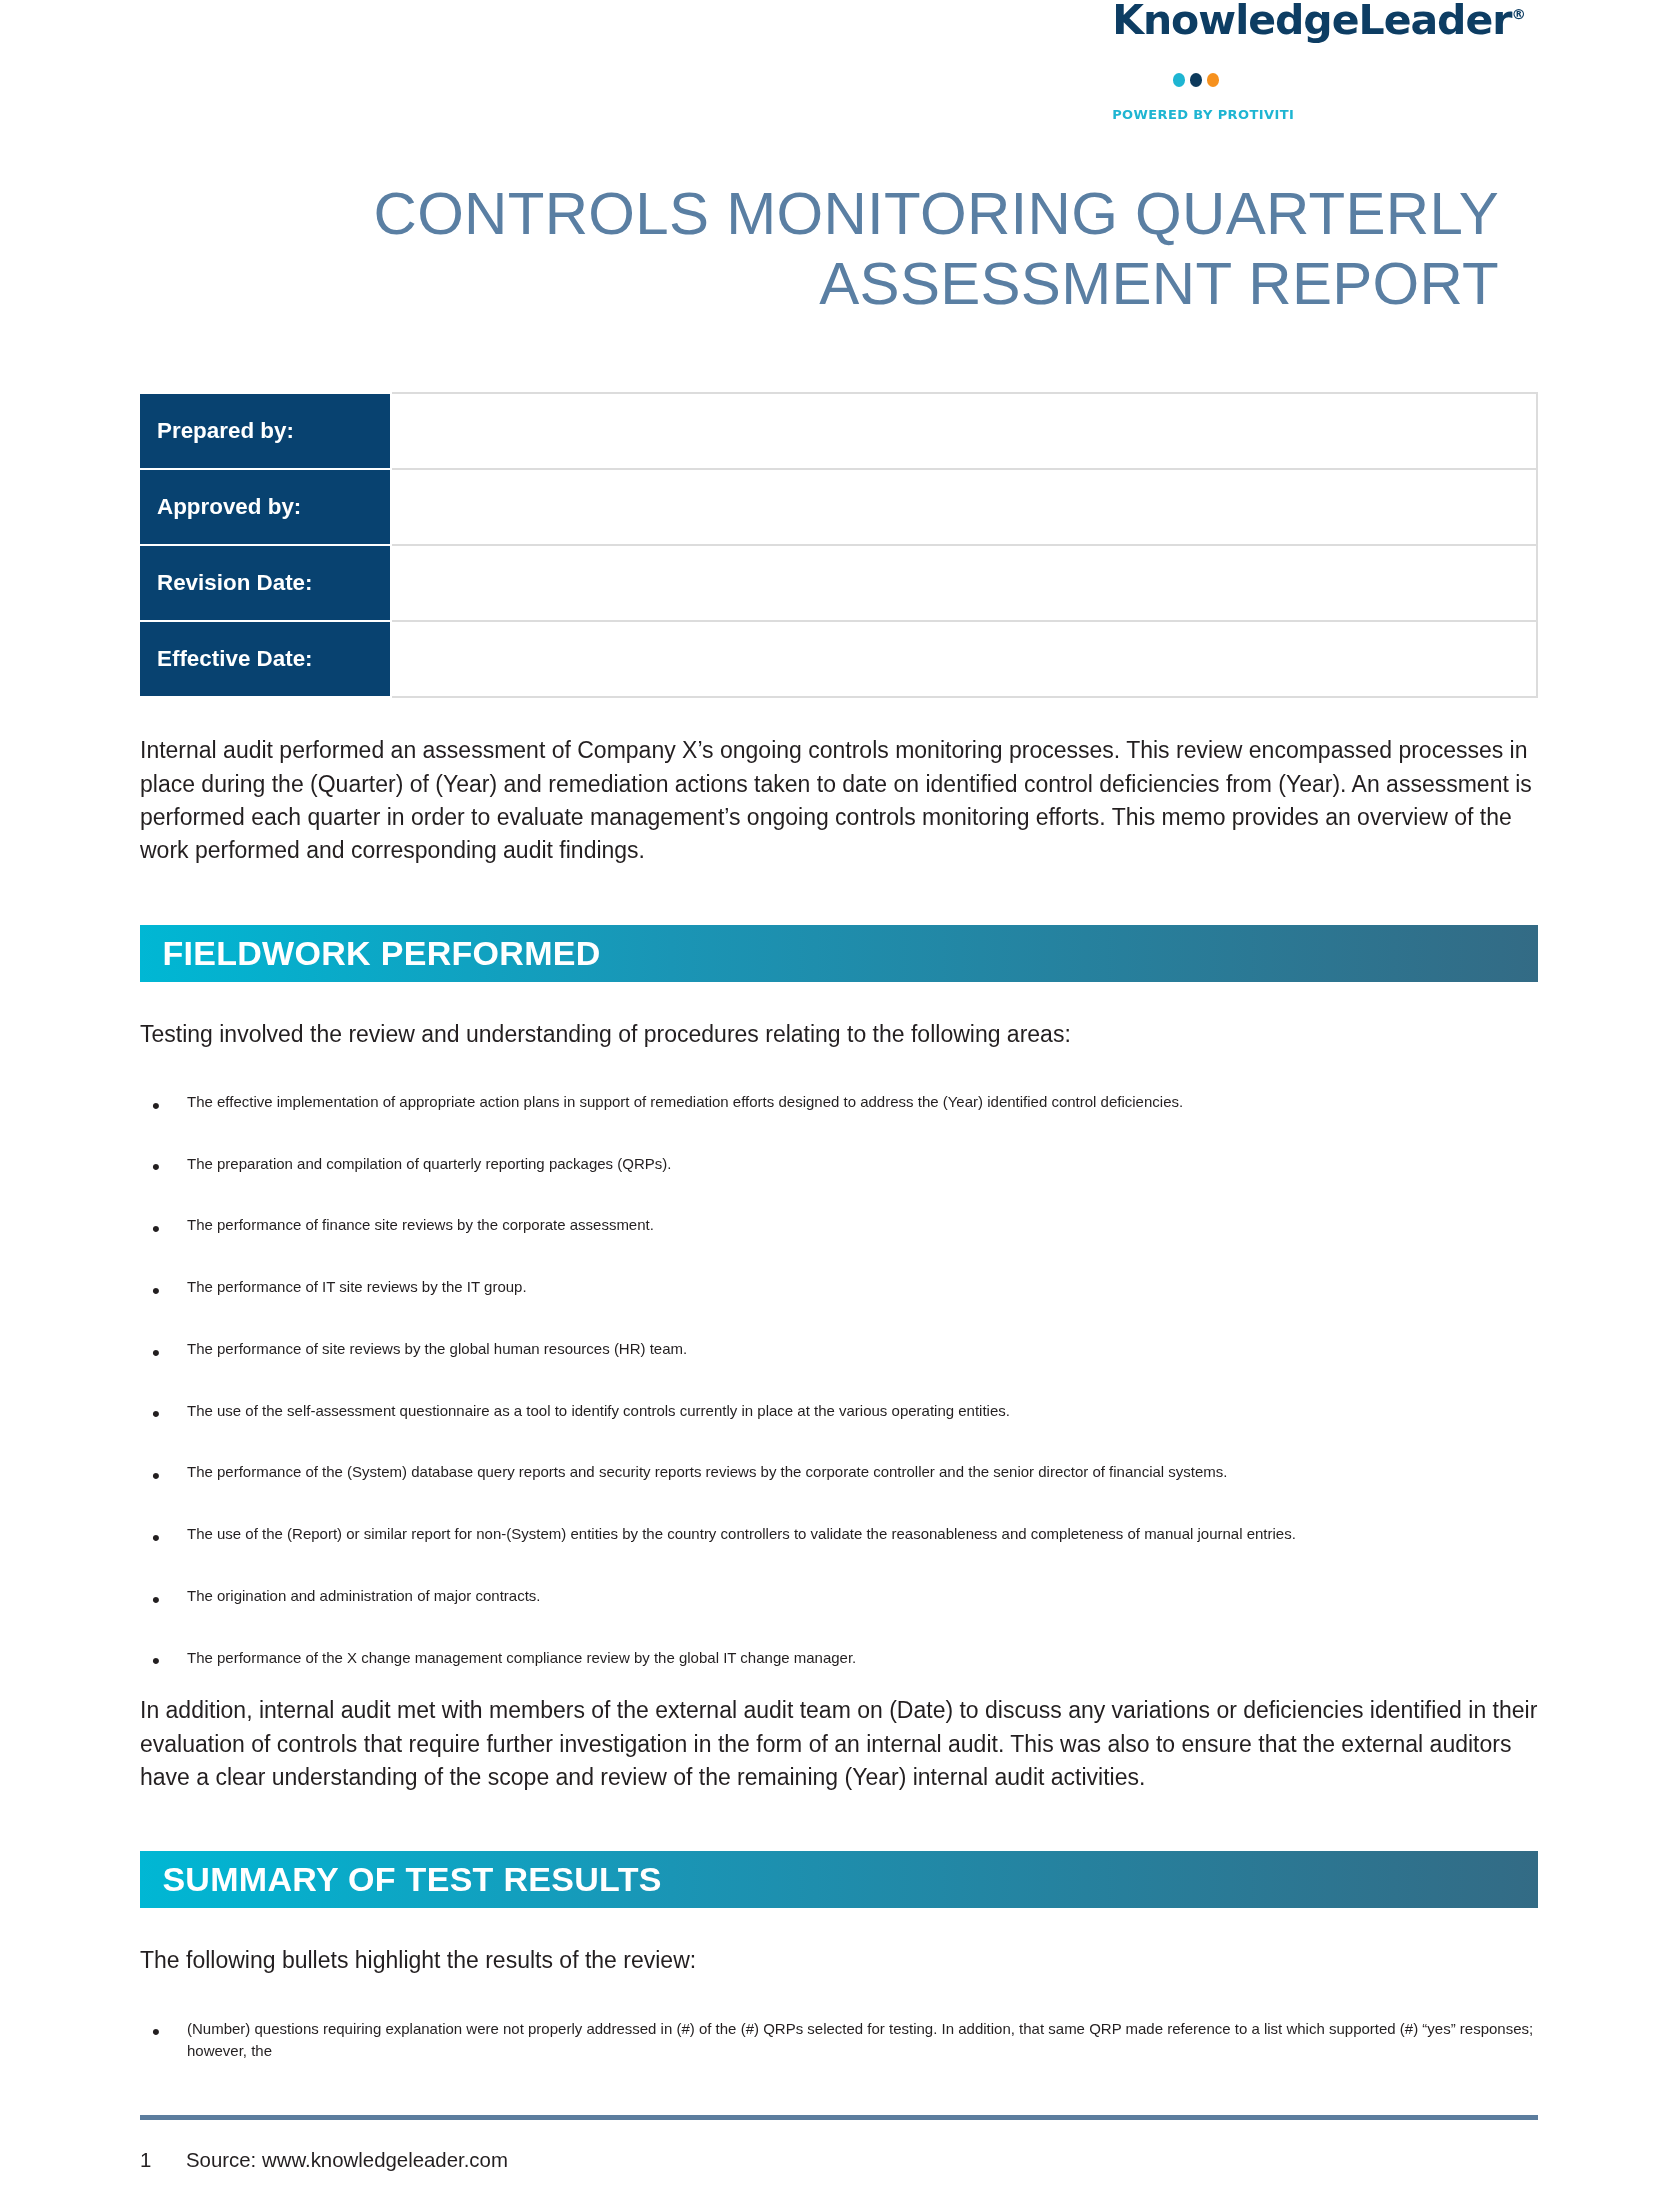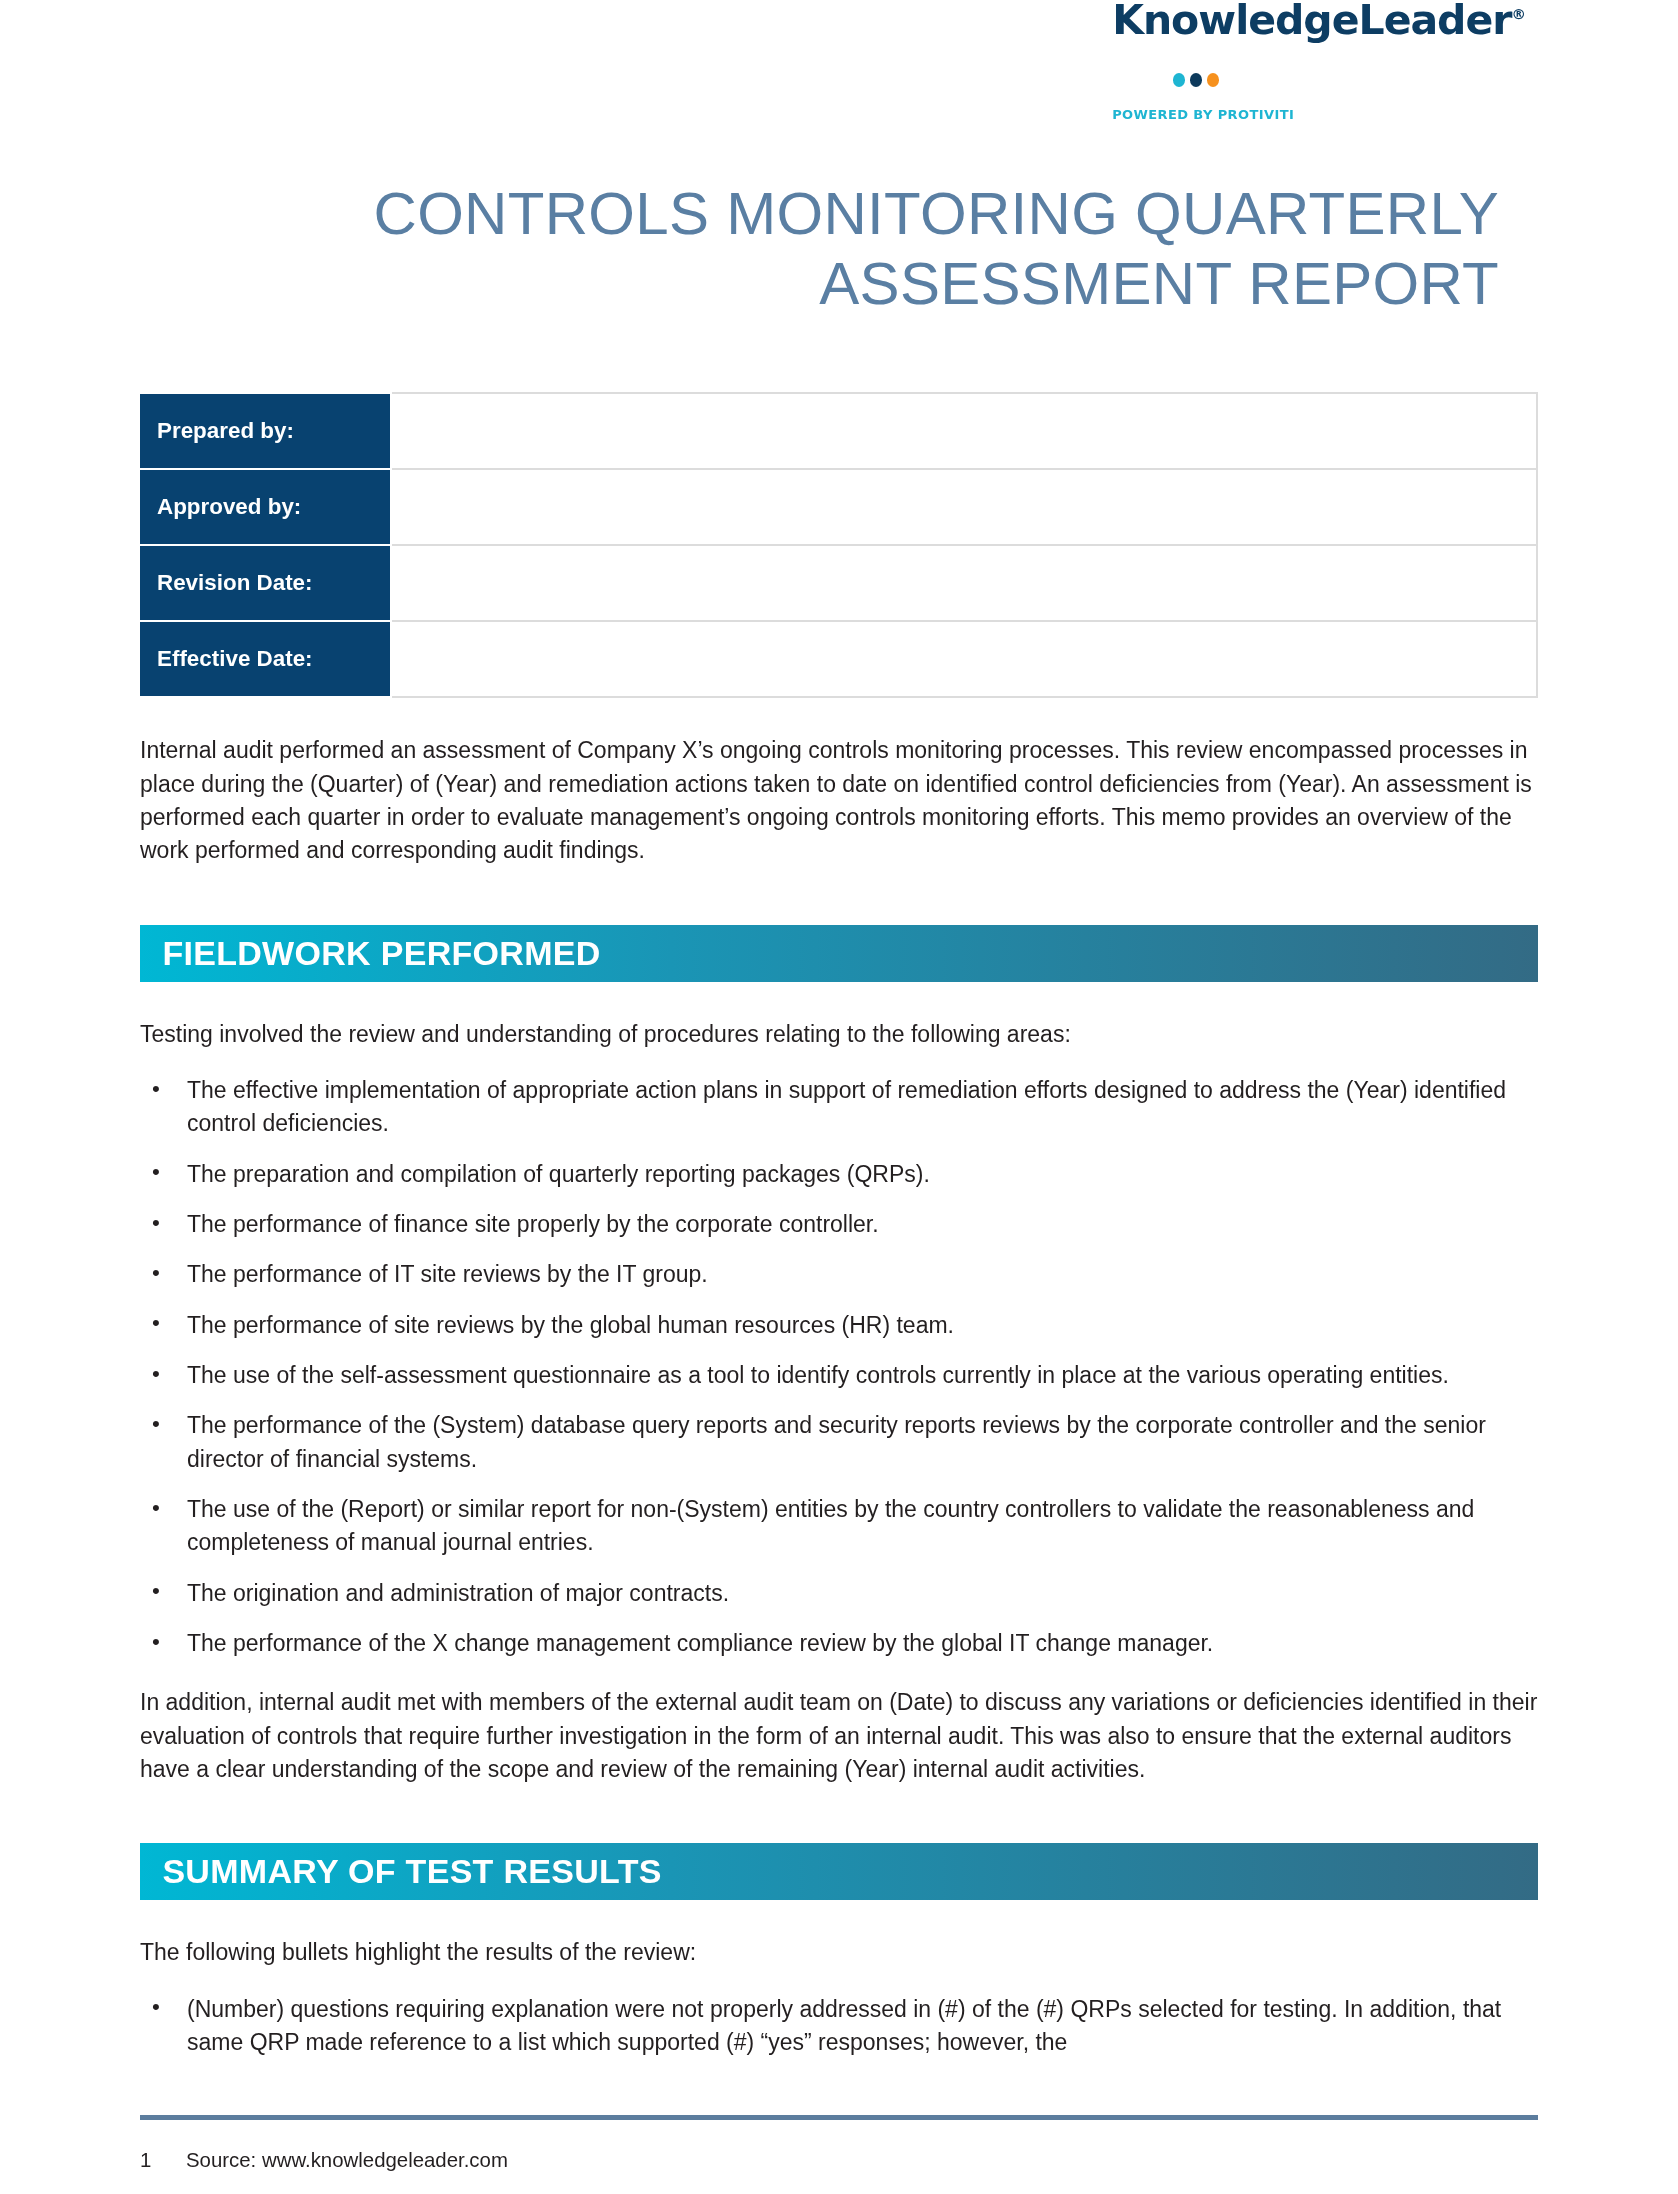--- a/index.html
+++ b/index.html
@@ -148,23 +148,24 @@
   
   ul.bullets {
     list-style: none;
     margin: 22.4px 0 0 0;
     padding: 0;
   }
   ul.bullets li {
     position: relative;
     padding-left: 47px;
     margin-bottom: 17px;
-    font-size: 23px;
+    font-size: 15px;
     line-height: 1.45;
     color: #231f20;
+    margin-top: 40px;
   }
   ul.bullets li::before {
     content: "\2022";
     position: absolute;
     left: 12px;
     top: -1.3px;
     font-size: 22.4px;
     color: #231f20;
   }
 
@@ -237,21 +238,21 @@
 
   <div class="section-banner">
     <span class="section-banner-title">FIELDWORK PERFORMED</span>
   </div>
 
   <p class="para">Testing involved the review and understanding of procedures relating to the following areas:</p>
 
   <ul class="bullets">
     <li>The effective implementation of appropriate action plans in support of remediation efforts designed to address the (Year) identified control deficiencies.</li>
     <li>The preparation and compilation of quarterly reporting packages (QRPs).</li>
-    <li>The performance of finance site properly by the corporate controller.</li>
+    <li>The performance of finance site reviews by the corporate assessment.</li>
     <li>The performance of IT site reviews by the IT group.</li>
     <li>The performance of site reviews by the global human resources (HR) team.</li>
     <li>The use of the self-assessment questionnaire as a tool to identify controls currently in place at the various operating entities.</li>
     <li>The performance of the (System) database query reports and security reports reviews by the corporate controller and the senior director of financial systems.</li>
     <li>The use of the (Report) or similar report for non-(System) entities by the country controllers to validate the reasonableness and completeness of manual journal entries.</li>
     <li>The origination and administration of major contracts.</li>
     <li>The performance of the X change management compliance review by the global IT change manager.</li>
   </ul>
 
   <p class="para tight">In addition, internal audit met with members of the external audit team on (Date) to discuss any variations or deficiencies identified in their evaluation of controls that require further investigation in the form of an internal audit. This was also to ensure that the external auditors have a clear understanding of the scope and review of the remaining (Year) internal audit activities.</p>

